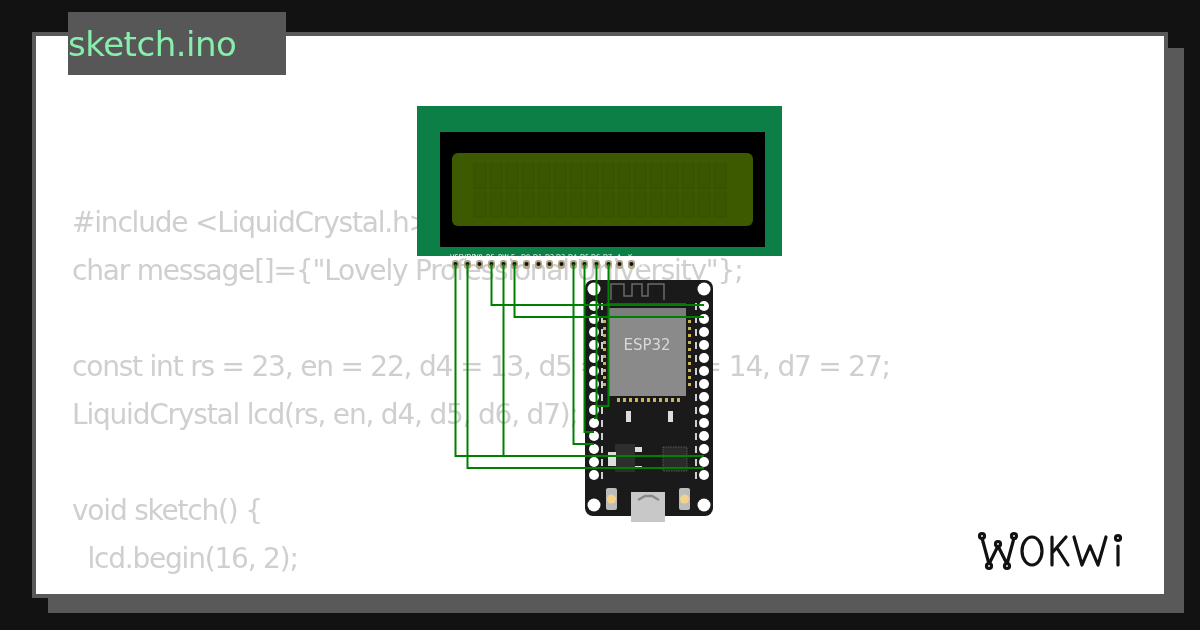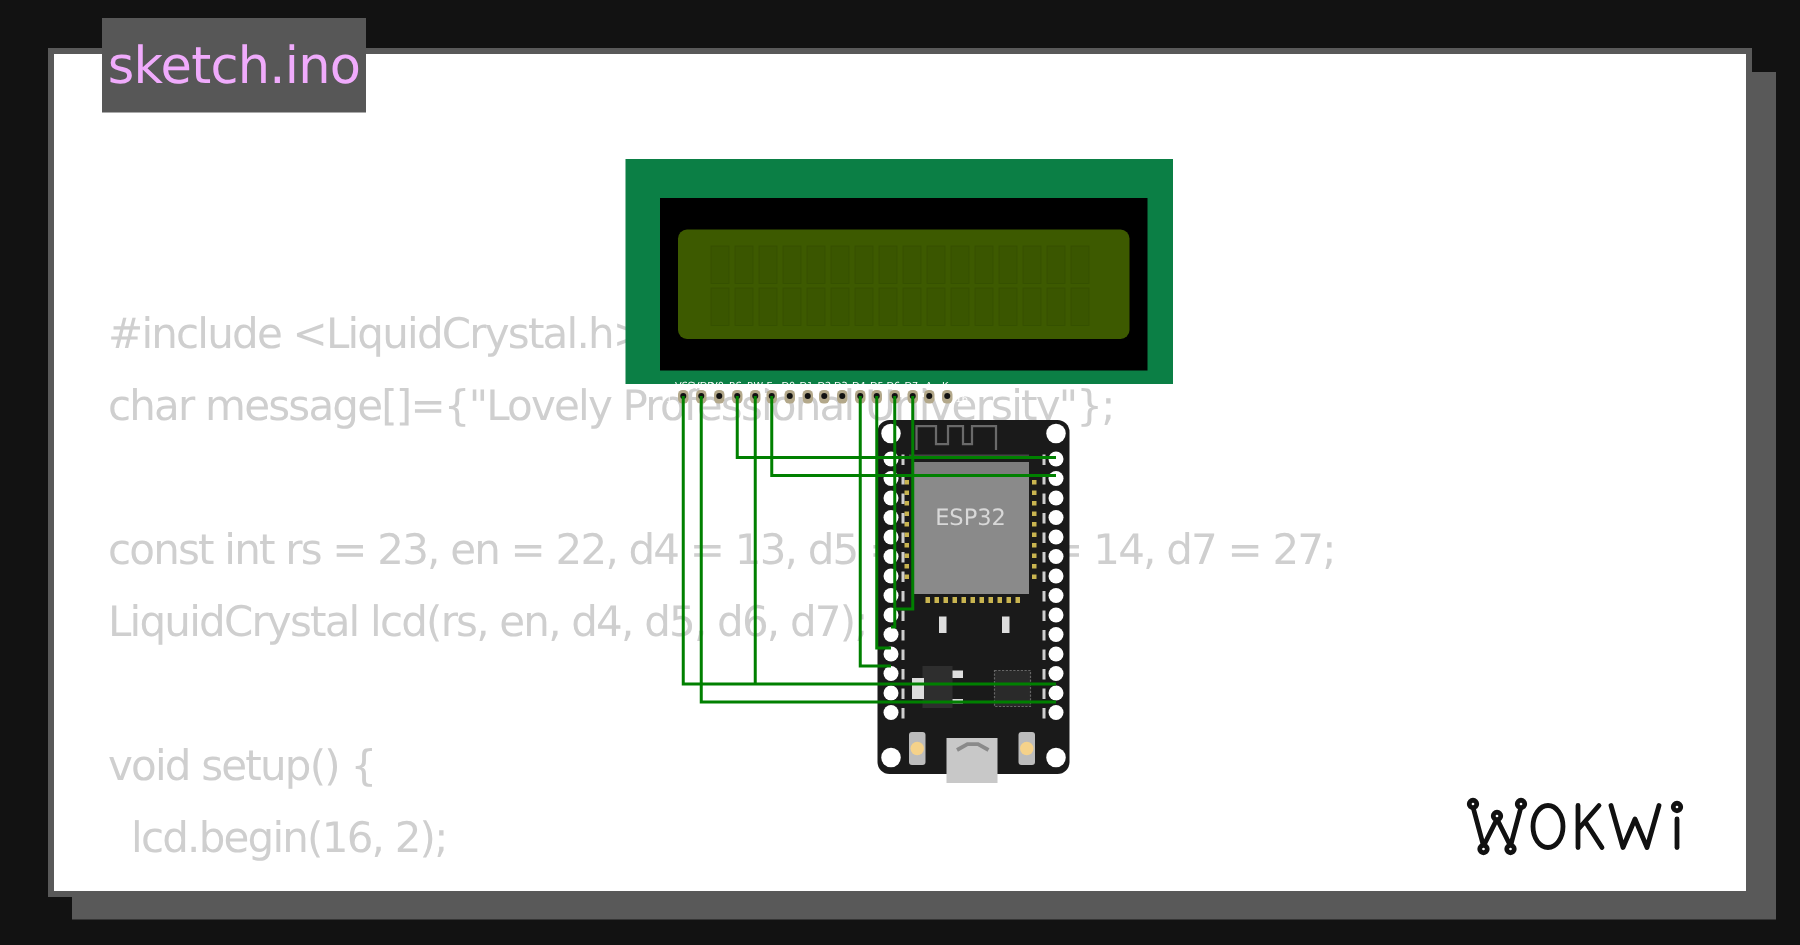--- a/index.html
+++ b/index.html
@@ -15,43 +15,43 @@
   .card {
     position: absolute; left: 32px; top: 32px; width: 1128px; height: 558px;
     background: #ffffff; border: 4px solid #595959; overflow: hidden;
   }
   .code {
     position: absolute; left: 36px; top: 163px; margin: 0;
     font-family: "DejaVu Sans", sans-serif; font-size: 28px; line-height: 48px;
     color: #cfcfcf; white-space: pre; letter-spacing: -1.2px;
   }
   .title-tag {
-    position: absolute; left: 68px; top: 12px; height: 63px; width: 176px;
-    background: #575757; color: #f0abfc;
+    position: absolute; left: 68px; top: 12px; height: 63px; width: 218px;
+    background: #575757; color: #86efac;
     font-family: "DejaVu Sans", sans-serif; font-size: 34px; letter-spacing: -0.5px;
-    display: flex; align-items: center; justify-content: center;
+    display: flex; align-items: center; justify-content: flex-start;
     z-index: 5;
   }
   svg.circuit { position: absolute; left: 0; top: 0; z-index: 3; }
   .logo {
     position: absolute; left: 976px; top: 526px; z-index: 4;
   }
 </style>
 </head>
 <body>
 
 <div class="card-shadow"></div>
 <div class="card">
   <pre class="code"><span>#include &lt;LiquidCrystal.h&gt;</span>
 <span>char message[]={"Lovely Professional University"};</span>
 <span></span>
 <span>const int rs = 23, en = 22, d4 = 13, d5 = 12, d6 = 14, d7 = 27;</span>
 <span>LiquidCrystal lcd(rs, en, d4, d5, d6, d7);</span>
 <span></span>
-<span>void setup() {</span>
+<span>void sketch() {</span>
 <span>  lcd.begin(16, 2);</span>
 <span>}</span></pre>
 </div>
 
 <div class="title-tag">
   <span>sketch.ino</span>
 </div>
 
 <svg class="circuit" width="1200" height="630" viewBox="0 0 1200 630">
 

